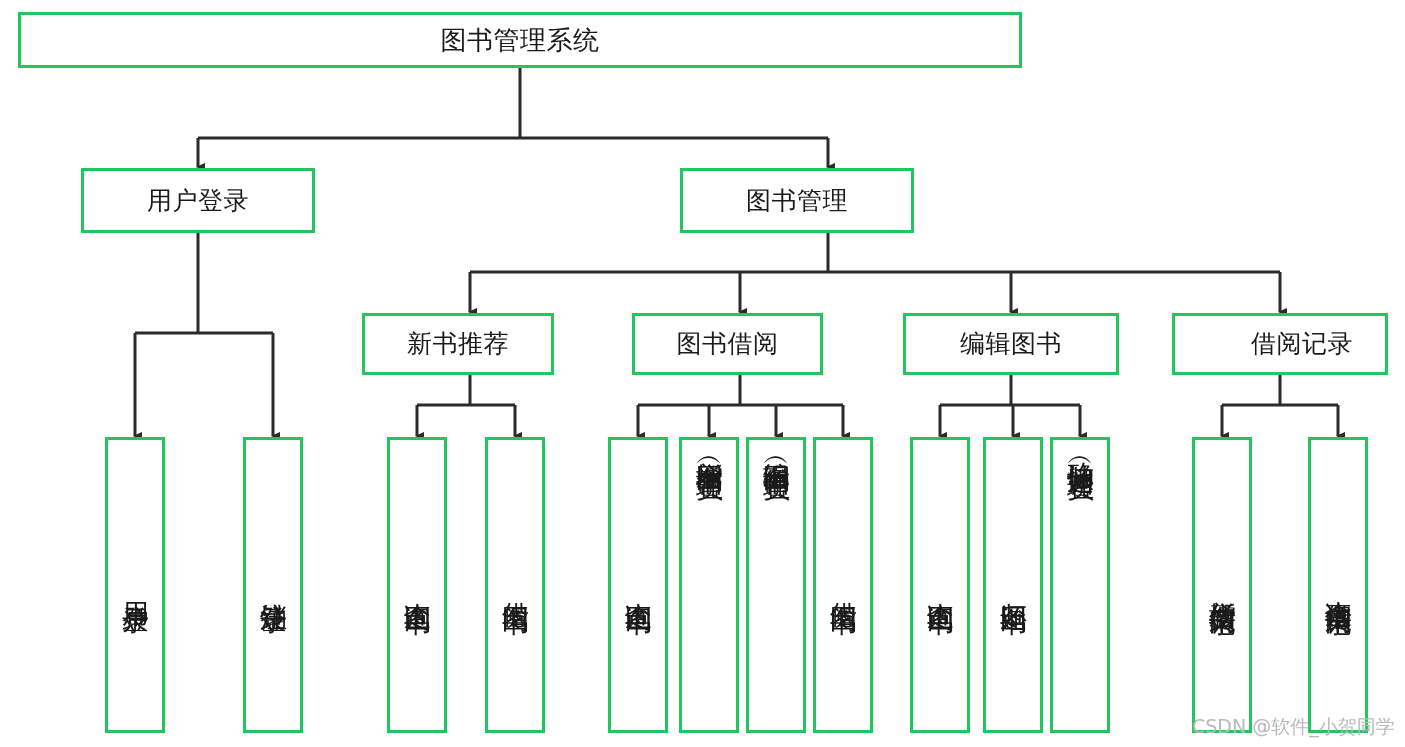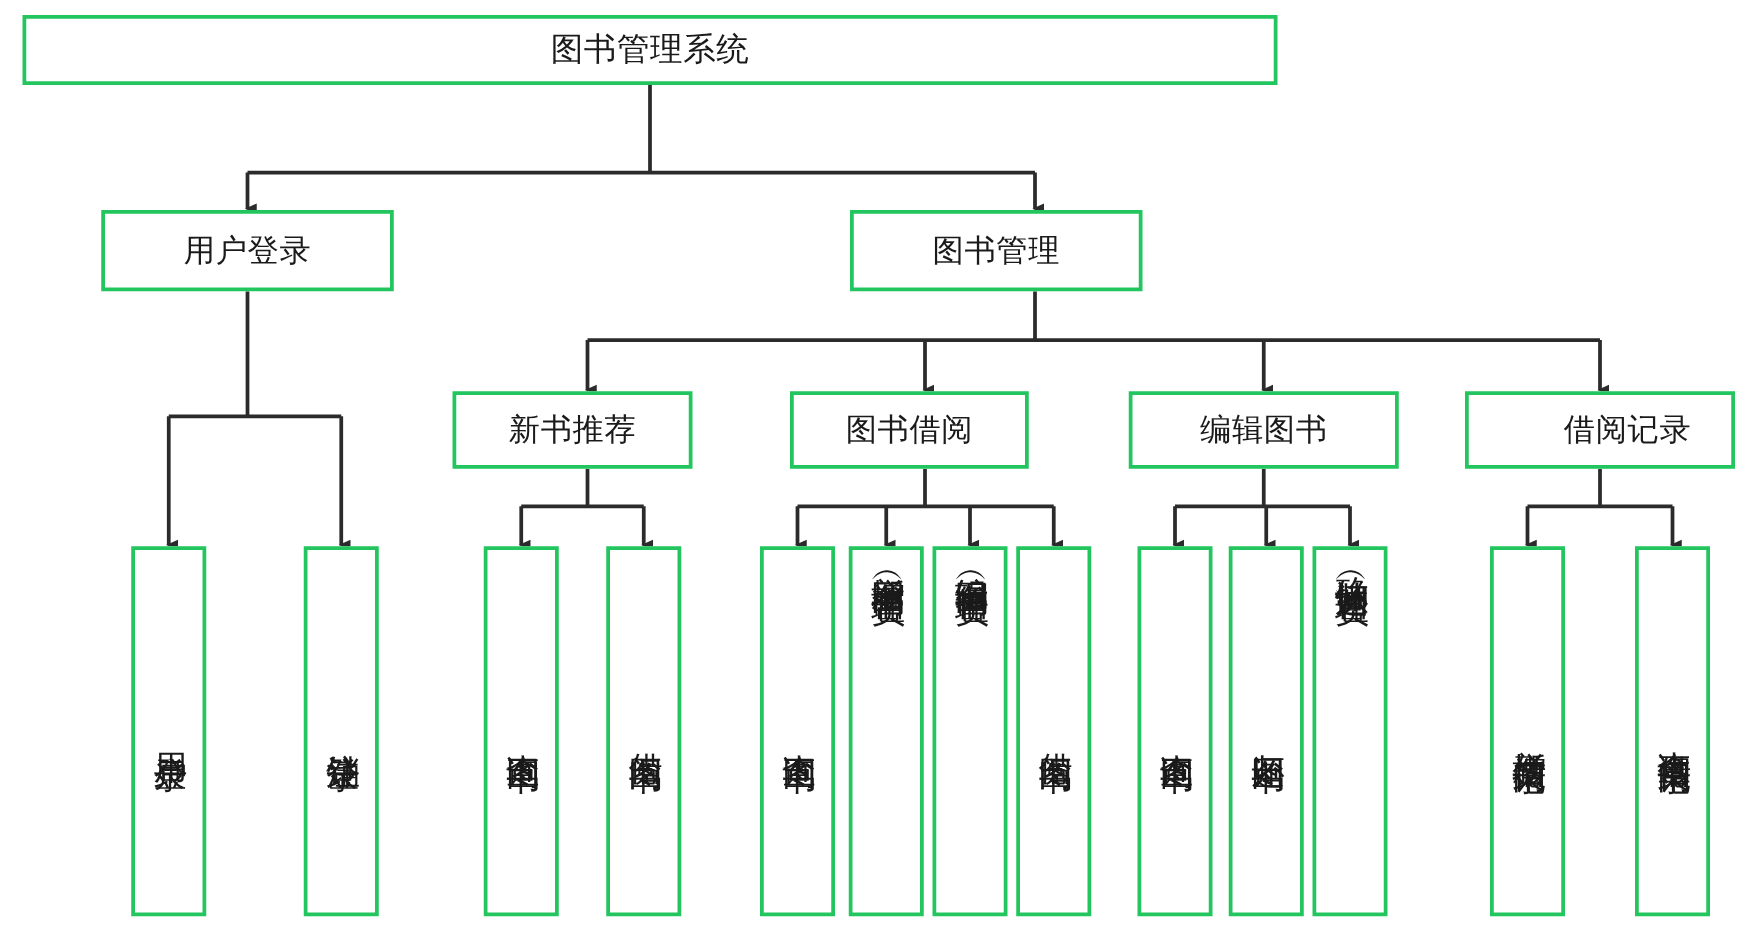--- a/index.html
+++ b/index.html
@@ -176,13 +176,14 @@
       <div class="node v" style="left: 1050px; top: 437px; width: 60px; height: 296px;">
         <span class="label">确认归还（管理员）</span>
       </div>
       <div class="node v center" style="left: 1192px; top: 437px; width: 60px; height: 296px;">
         <span class="label">新增借阅记录</span>
       </div>
       <div class="node v center" style="left: 1308px; top: 437px; width: 60px; height: 296px;">
         <span class="label">查询借阅记录</span>
       </div>
     </div>
+  <div class="watermark" style="left: 1192px; top: 714px;">CSDN @软件_小贺同学</div>
 </div>
 
 </body></html>

